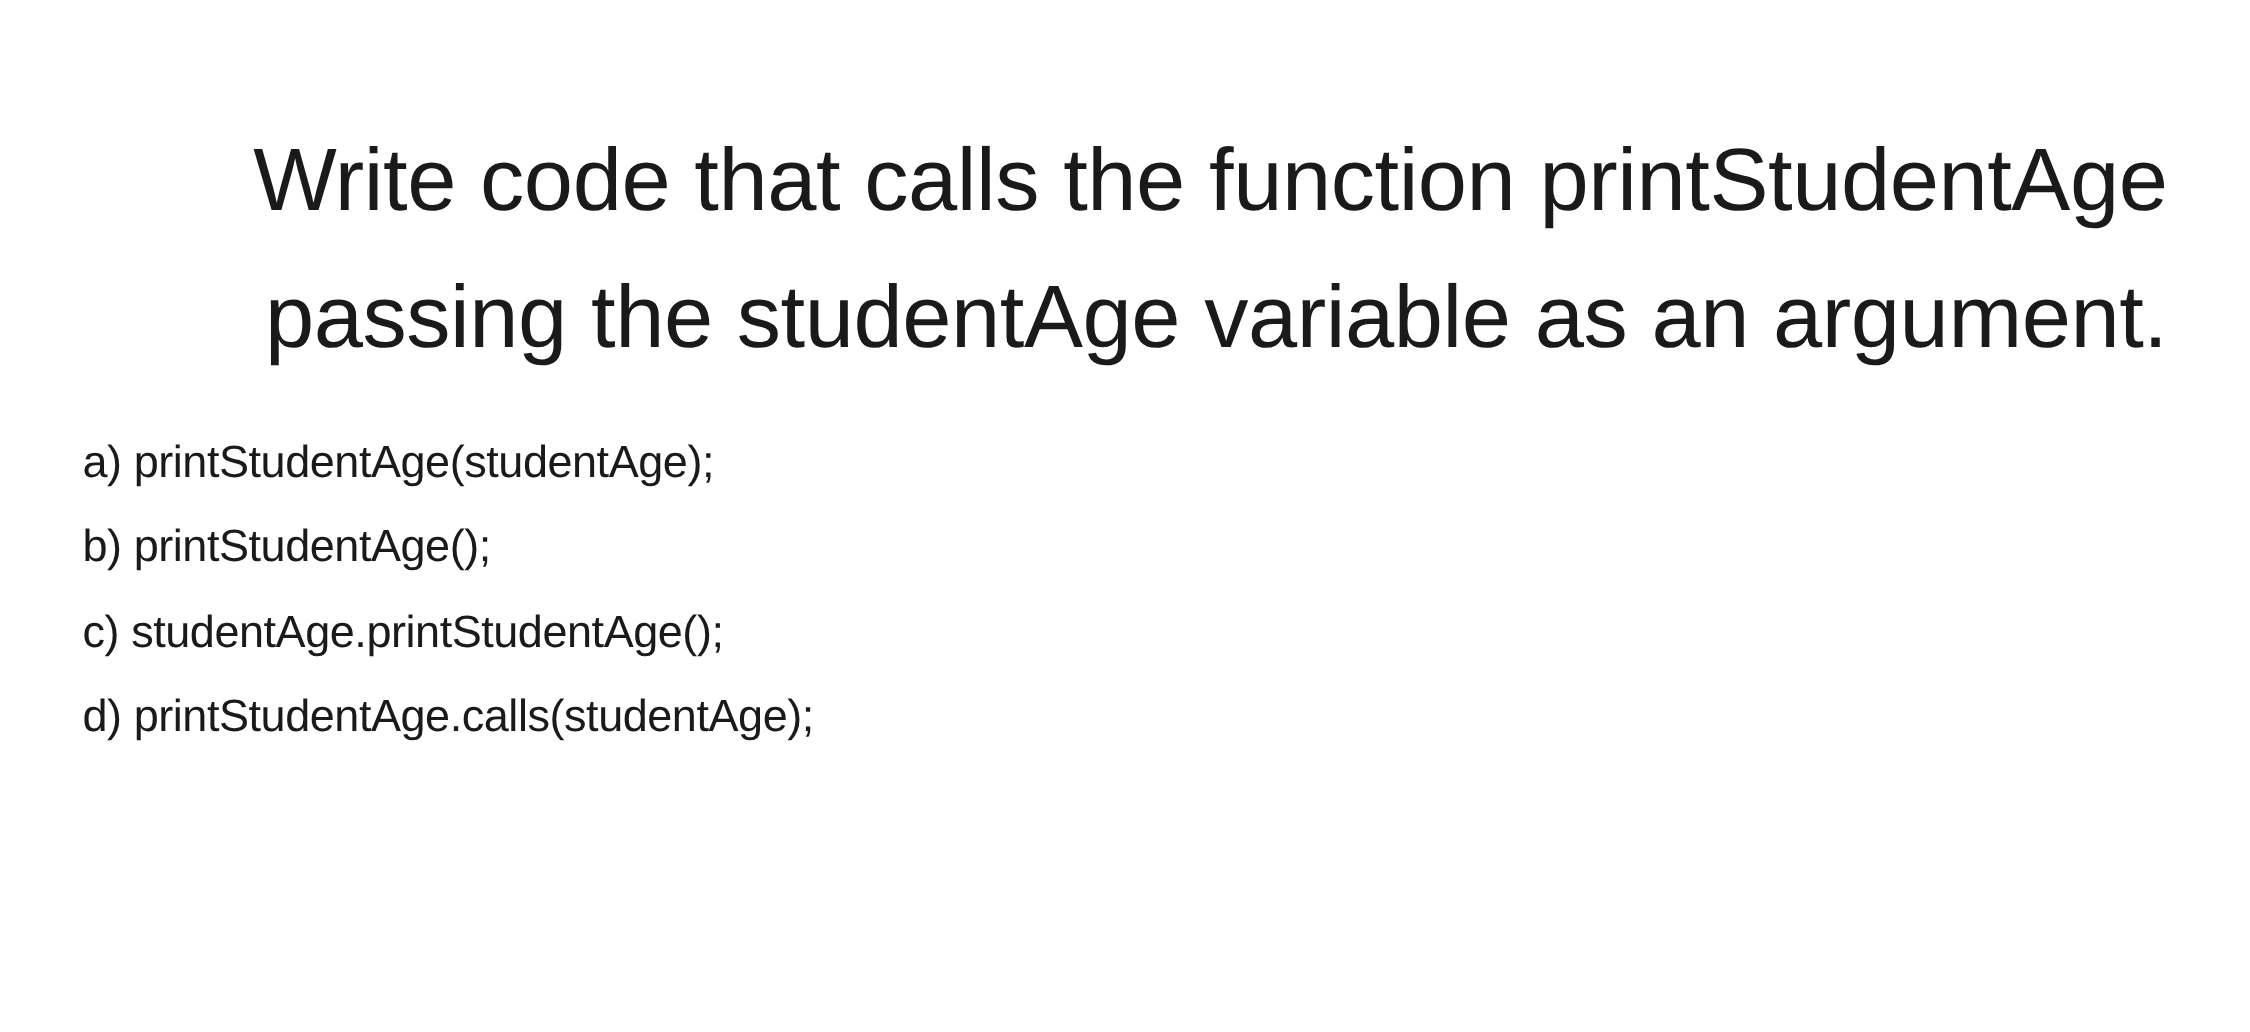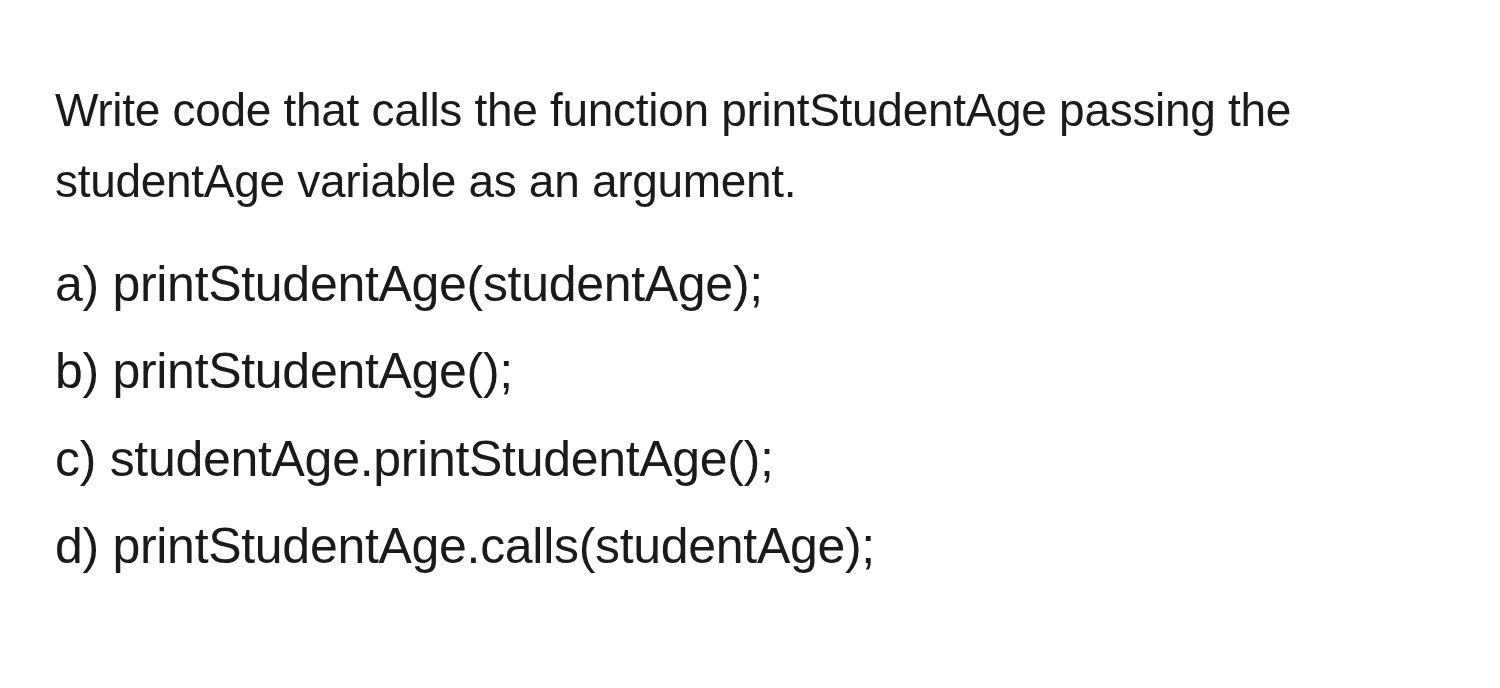--- a/index.html
+++ b/index.html
@@ -9,28 +9,29 @@
     }
     body {
       width: 1500px;
       height: 688px;
       background: #ffffff;
       font-family: -apple-system, BlinkMacSystemFont, "Segoe UI", Helvetica, Arial, sans-serif;
       padding: 75px 55px;
       color: #1a1a1a;
     }
     .question-text {
-      font-size: 46px;
+      font-size: 59px;
       line-height: 1.55;
       margin-bottom: 28px;
       font-weight: 400;
       letter-spacing: -0.3px;
+      text-align: right;
     }
     .option {
-      font-size: 50px;
+      font-size: 30px;
       line-height: 1.55;
       margin-bottom: 10px;
       font-weight: 400;
       letter-spacing: -0.3px;
     }
   </style>
 </head>
 <body>
 
 <div class="question-text">Write code that calls the function printStudentAge passing the studentAge variable as an argument.</div>

